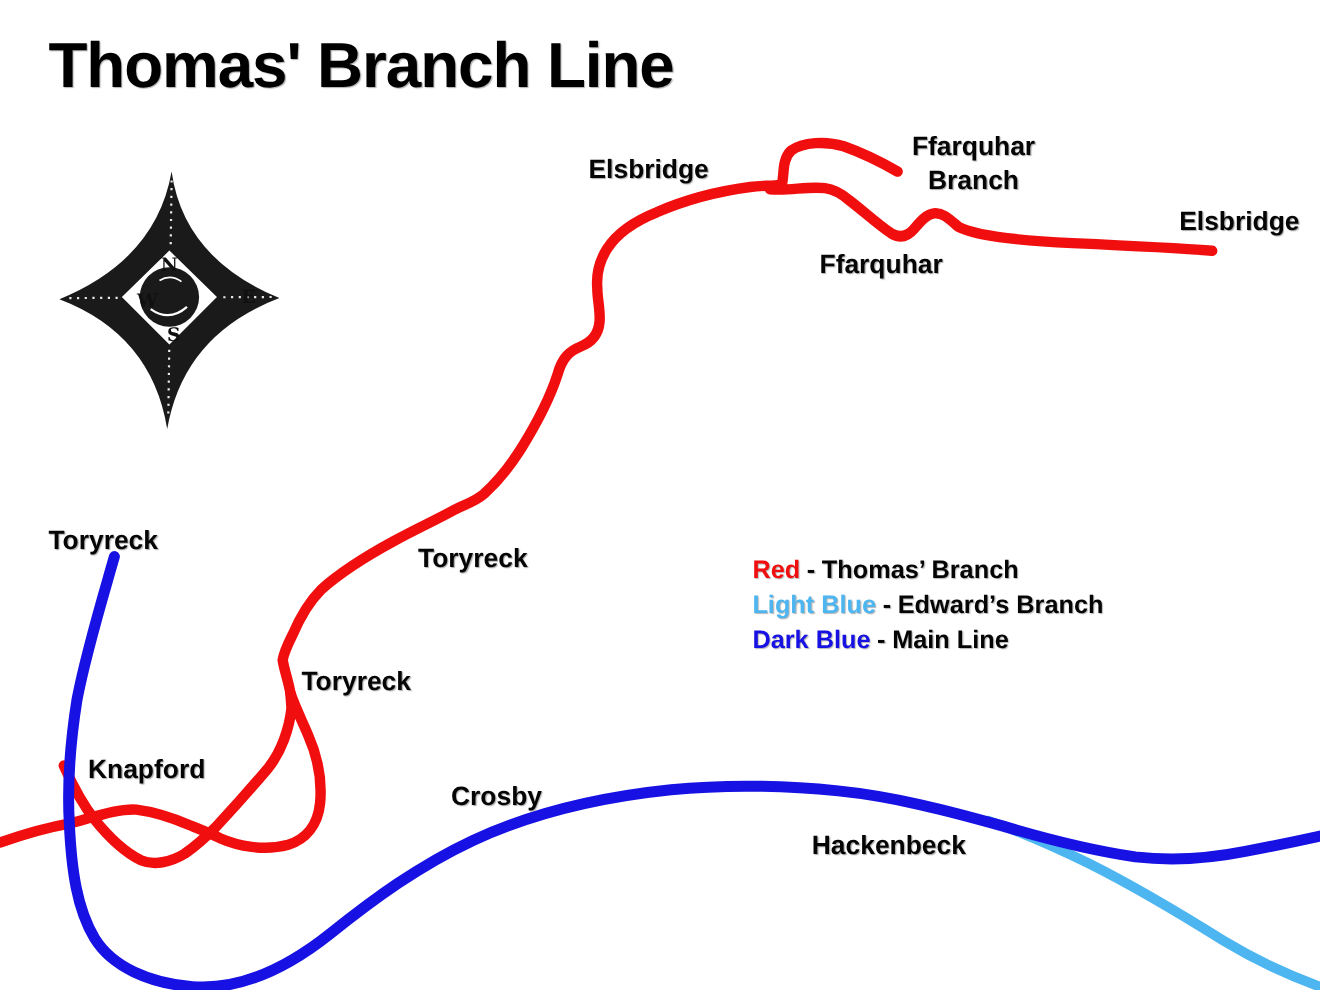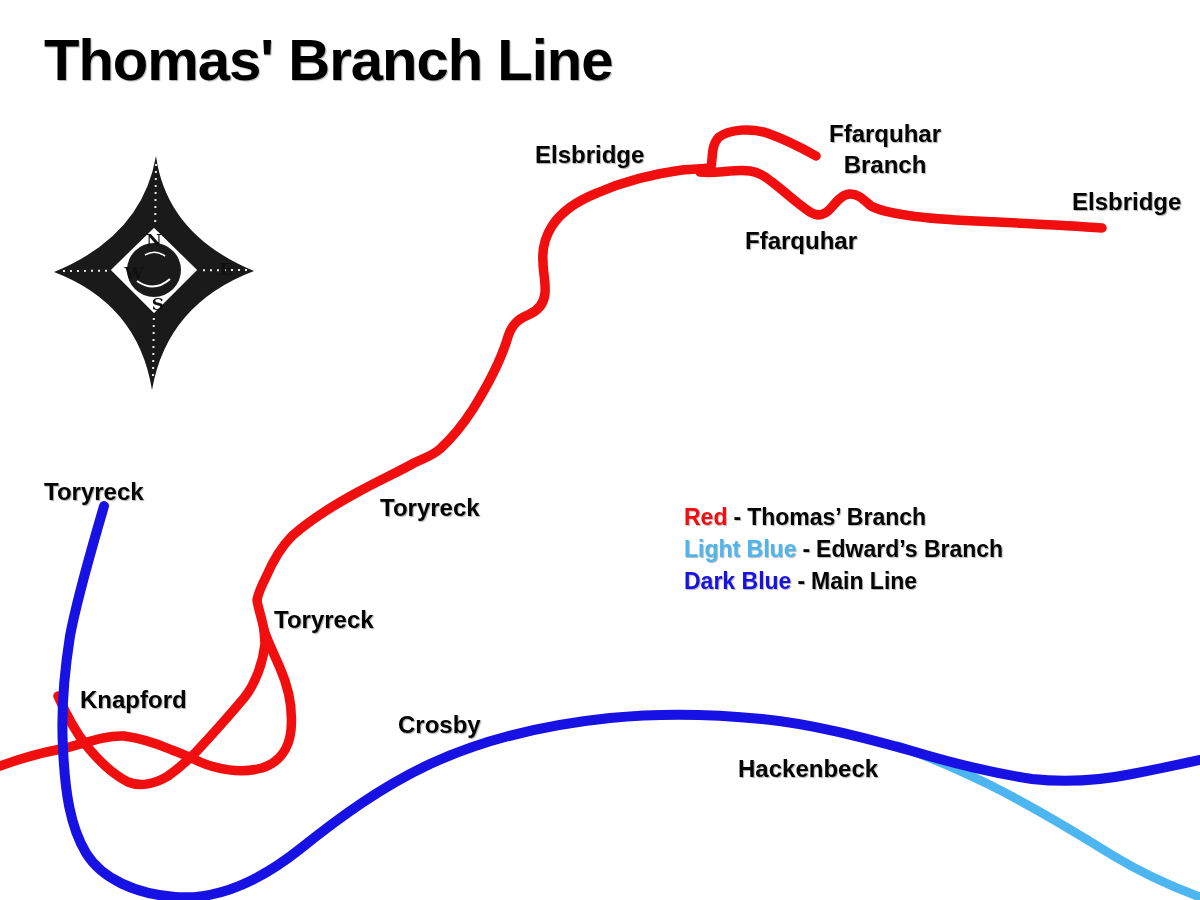--- a/index.html
+++ b/index.html
@@ -74,21 +74,21 @@
       </div>
       <div class="station" style="left: 80px; top: 684px; text-align: center;">
         <div class="ln">Knapford</div>
       </div>
       <div class="station" style="left: 274px; top: 604px;">
         <div class="ln">Toryreck</div>
       </div>
       <div class="station" style="left: 380px; top: 492px;">
         <div class="ln">Toryreck</div>
       </div>
-      <div class="station" style="left: 398px; top: 709px;">
+      <div class="station" style="left: 410px; top: 709px;">
         <div class="ln">Crosby</div>
       </div>
       <div class="station" style="left: 738px; top: 753px;">
         <div class="ln">Hackenbeck</div>
       </div>
       <div class="station" style="left: 535px; top: 139px;">
         <div class="ln">Elsbridge</div>
       </div>
       <div class="station center" style="left: 800px; top: 118px; width: 170px;">
         <div class="ln">Ffarquhar</div>

